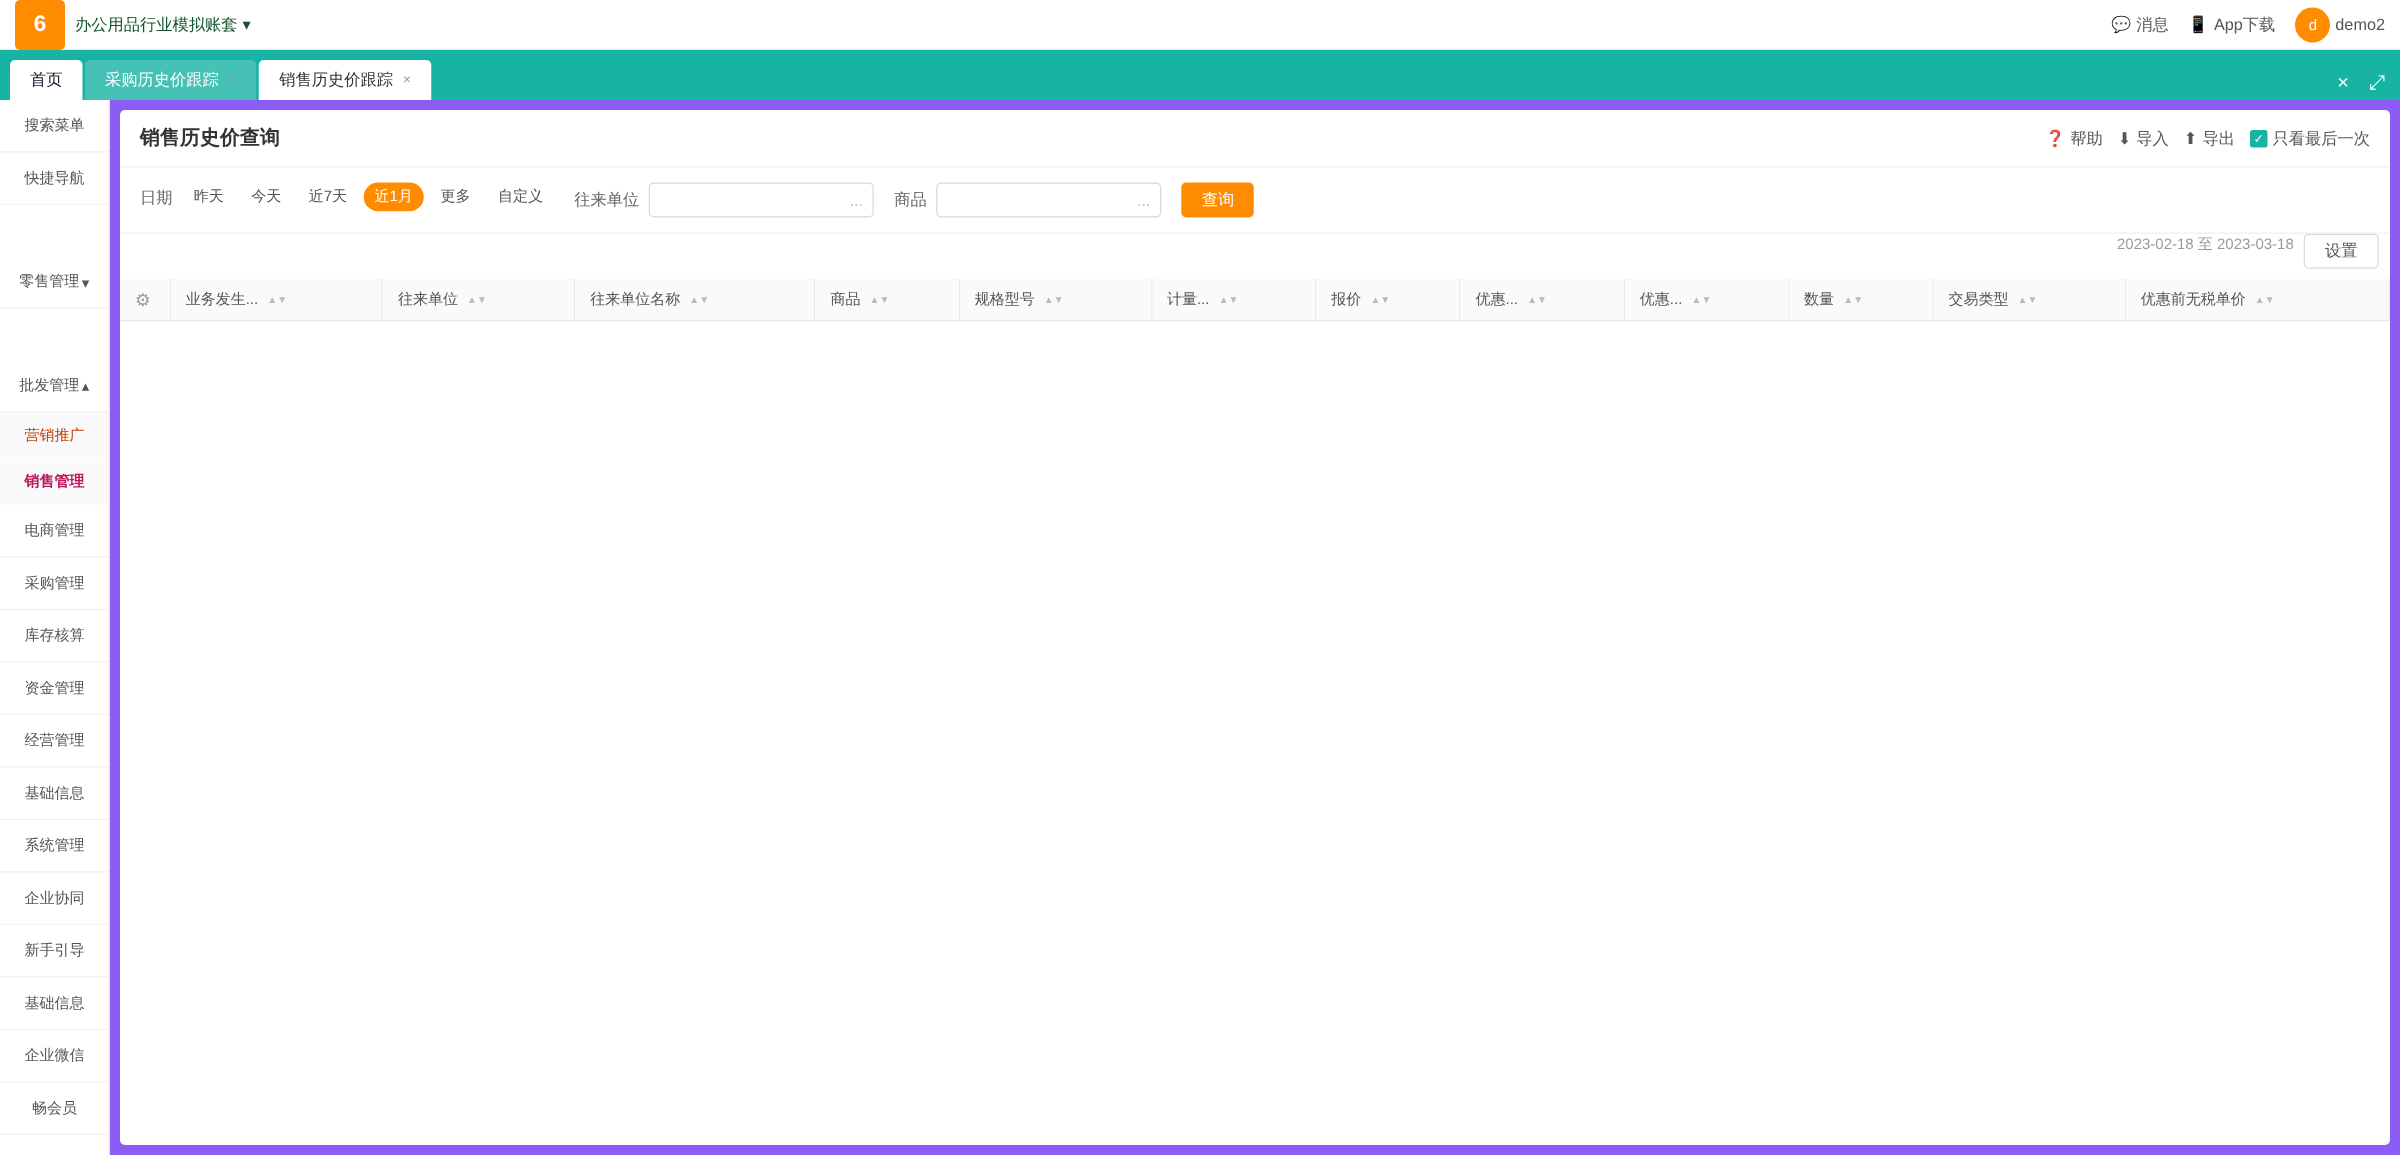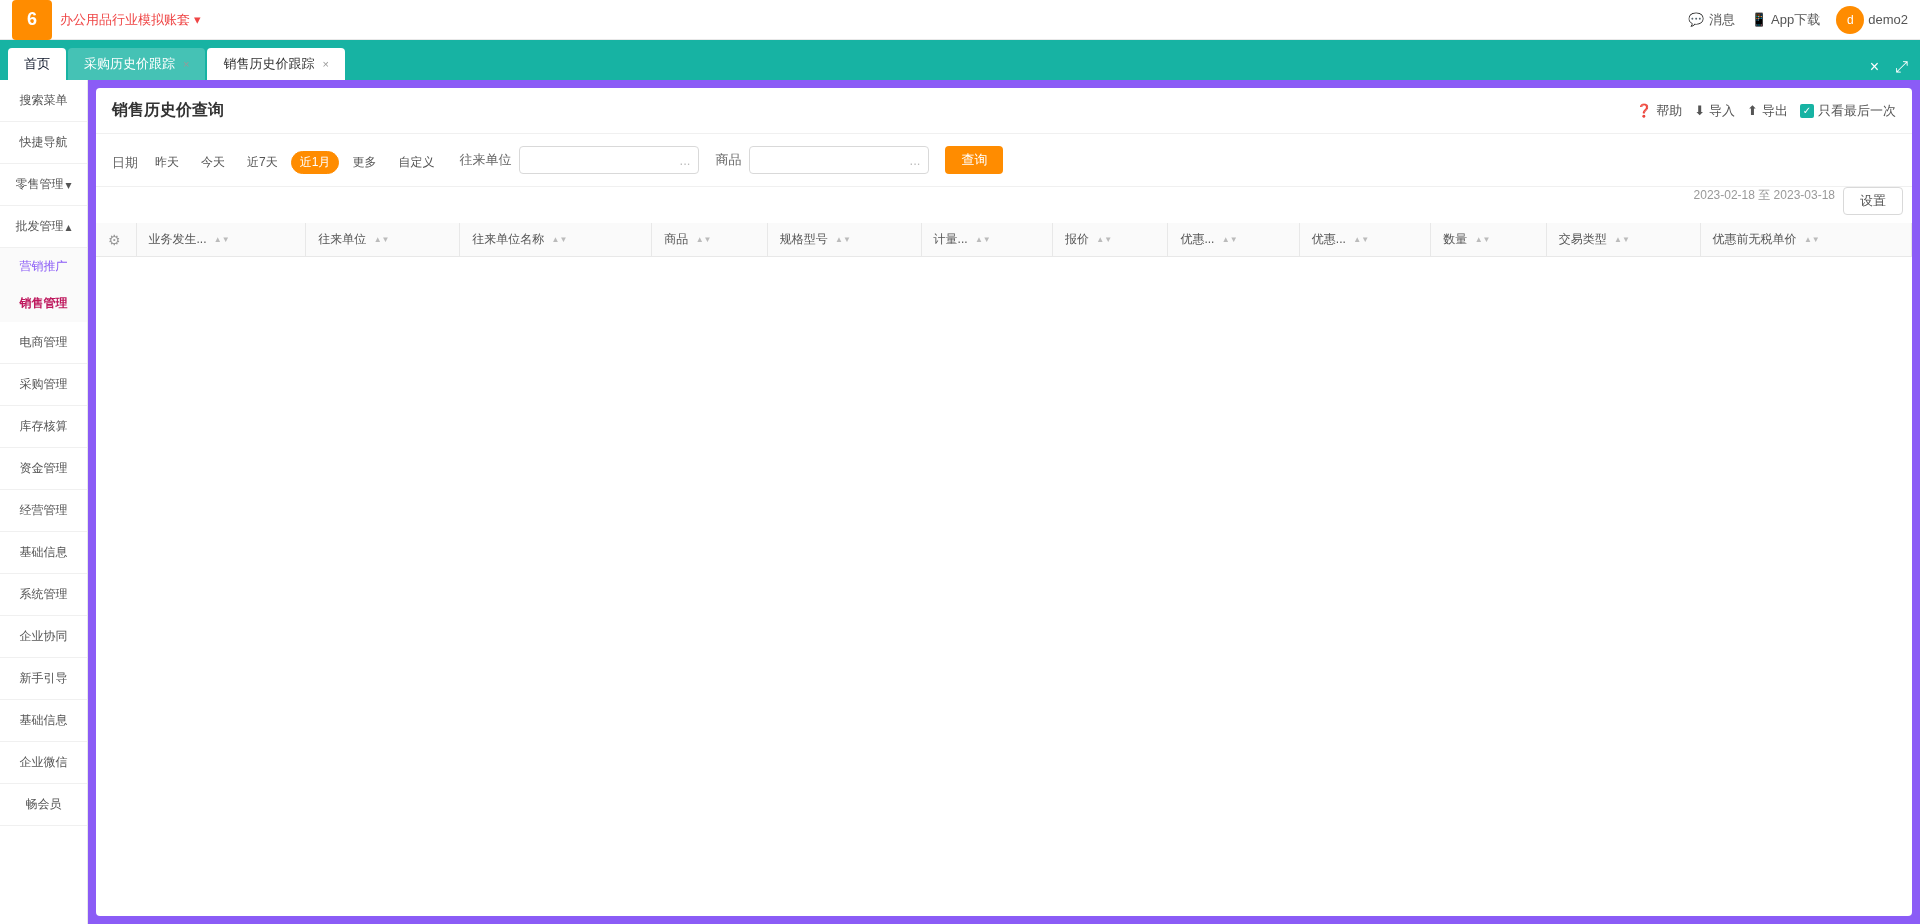--- a/index.html
+++ b/index.html
@@ -3,59 +3,59 @@
   <meta charset="utf-8">
   <style>
     * { margin: 0; padding: 0; box-sizing: border-box; }
     body { font-family: "Microsoft YaHei", "PingFang SC", sans-serif; font-size: 13px; background: #f5f5f5; display: flex; flex-direction: column; height: 924px; overflow: hidden; }
 
     
     .topbar { height: 40px; background: #fff; display: flex; align-items: center; justify-content: space-between; padding: 0 12px; border-bottom: 1px solid #e8e8e8; }
     .topbar-left { display: flex; align-items: center; gap: 8px; }
     .logo-box { width: 40px; height: 40px; background: #ff8c00; display: flex; align-items: center; justify-content: center; border-radius: 4px; }
     .logo-icon { color: #fff; font-size: 18px; font-weight: bold; }
-    .app-selector { display: flex; align-items: center; gap: 4px; font-size: 13px; color: #ef4444; cursor: pointer; }
+    .app-selector { display: flex; align-items: center; gap: 4px; font-size: 13px; color: #14532d; cursor: pointer; }
     .topbar-right { display: flex; align-items: center; gap: 16px; color: #555; font-size: 13px; }
     .topbar-right-item { display: flex; align-items: center; gap: 4px; cursor: pointer; }
     .avatar { width: 28px; height: 28px; border-radius: 50%; background: #ff8c00; display: flex; align-items: center; justify-content: center; color: #fff; font-size: 12px; }
 
     
     .tabbar { height: 40px; background: #17b3a3; display: flex; align-items: flex-end; padding: 0 8px; gap: 2px; }
     .tab { height: 32px; padding: 0 16px; display: flex; align-items: center; gap: 6px; border-radius: 4px 4px 0 0; font-size: 13px; cursor: pointer; white-space: nowrap; }
     .tab-home { background: #fff; color: #0f172a; }
     .tab-inactive { background: rgba(255,255,255,0.2); color: #fff; }
     .tab-active { background: #fff; color: #333; }
     .tab-close { font-size: 11px; color: #999; cursor: pointer; margin-left: 2px; }
     .tabbar-actions { margin-left: auto; display: flex; align-items: center; gap: 8px; }
     .tabbar-action-btn { color: #fff; font-size: 16px; cursor: pointer; padding: 4px; }
 
     
     .main-layout { display: flex; flex: 1; overflow: hidden; }
 
     
     .sidebar { width: 88px; background: #fff; border-right: 1px solid #e8e8e8; display: flex; flex-direction: column; overflow-y: auto; flex-shrink: 0; }
     .sidebar-item { padding: 12px 8px; text-align: center; color: #555; font-size: 12px; cursor: pointer; border-bottom: 1px solid #f0f0f0; }
-    .sidebar-item-with-arrow { display: flex; align-items: center; justify-content: center; gap: 2px; }
-    .sidebar-sub-item { padding: 10px 8px; text-align: center; color: #8b5cf6; font-size: 12px; cursor: pointer; background: #fafafa; }
+    .sidebar-item-with-arrow { display: flex; align-items: center; justify-content: center; gap: 2px; margin-top: 41px; }
+    .sidebar-sub-item { padding: 10px 8px; text-align: center; color: #c2410c; font-size: 12px; cursor: pointer; background: #fafafa; }
     .sidebar-sub-item.active { color: #be185d; font-weight: bold; }
 
     
     .content { flex: 1; display: flex; flex-direction: column; overflow: hidden; background: #8b5cf6; }
     .page-container { flex: 1; margin: 8px; background: #fff; border-radius: 4px; display: flex; flex-direction: column; overflow: hidden; }
 
     
     .page-header { padding: 12px 16px 0; display: flex; align-items: center; justify-content: space-between; border-bottom: 1px solid #f0f0f0; }
     .page-title { font-size: 16px; font-weight: bold; color: #333; padding-bottom: 12px; }
     .page-header-actions { display: flex; align-items: center; gap: 12px; padding-bottom: 12px; color: #555; font-size: 13px; }
     .page-header-action { display: flex; align-items: center; gap: 4px; cursor: pointer; }
     .checkbox-item { display: flex; align-items: center; gap: 4px; cursor: pointer; }
     .checkbox-teal { width: 14px; height: 14px; background: #17b3a3; border-radius: 2px; display: flex; align-items: center; justify-content: center; color: #fff; font-size: 10px; }
 
     
-    .filter-bar { padding: 12px 16px; display: flex; align-items: flex-end; gap: 16px; border-bottom: 1px solid #f0f0f0; flex-wrap: wrap; }
+    .filter-bar { padding: 12px 16px; display: flex; align-items: flex-start; gap: 16px; border-bottom: 1px solid #f0f0f0; flex-wrap: wrap; }
     .filter-group { display: flex; align-items: center; gap: 8px; }
     .filter-label { color: #666; font-size: 13px; }
     .date-buttons { display: flex; align-items: center; gap: 4px; }
     .date-btn { padding: 2px 8px; border-radius: 12px; font-size: 12px; cursor: pointer; border: 1px solid transparent; color: #555; }
     .date-btn.active { background: #ff8c00; color: #fff; border-color: #ff8c00; border-radius: 12px; }
     .filter-input-group { display: flex; align-items: center; gap: 8px; }
     .filter-input-label { color: #666; font-size: 13px; white-space: nowrap; }
     .filter-input { width: 180px; height: 28px; border: 1px solid #d9d9d9; border-radius: 4px; padding: 0 8px; font-size: 13px; color: #333; outline: none; display: flex; align-items: center; justify-content: space-between; cursor: pointer; background: #fff; }
     .filter-input-dots { color: #bbb; }
     .query-btn { height: 28px; padding: 0 16px; background: #ff8c00; color: #fff; border: none; border-radius: 4px; font-size: 13px; cursor: pointer; }

